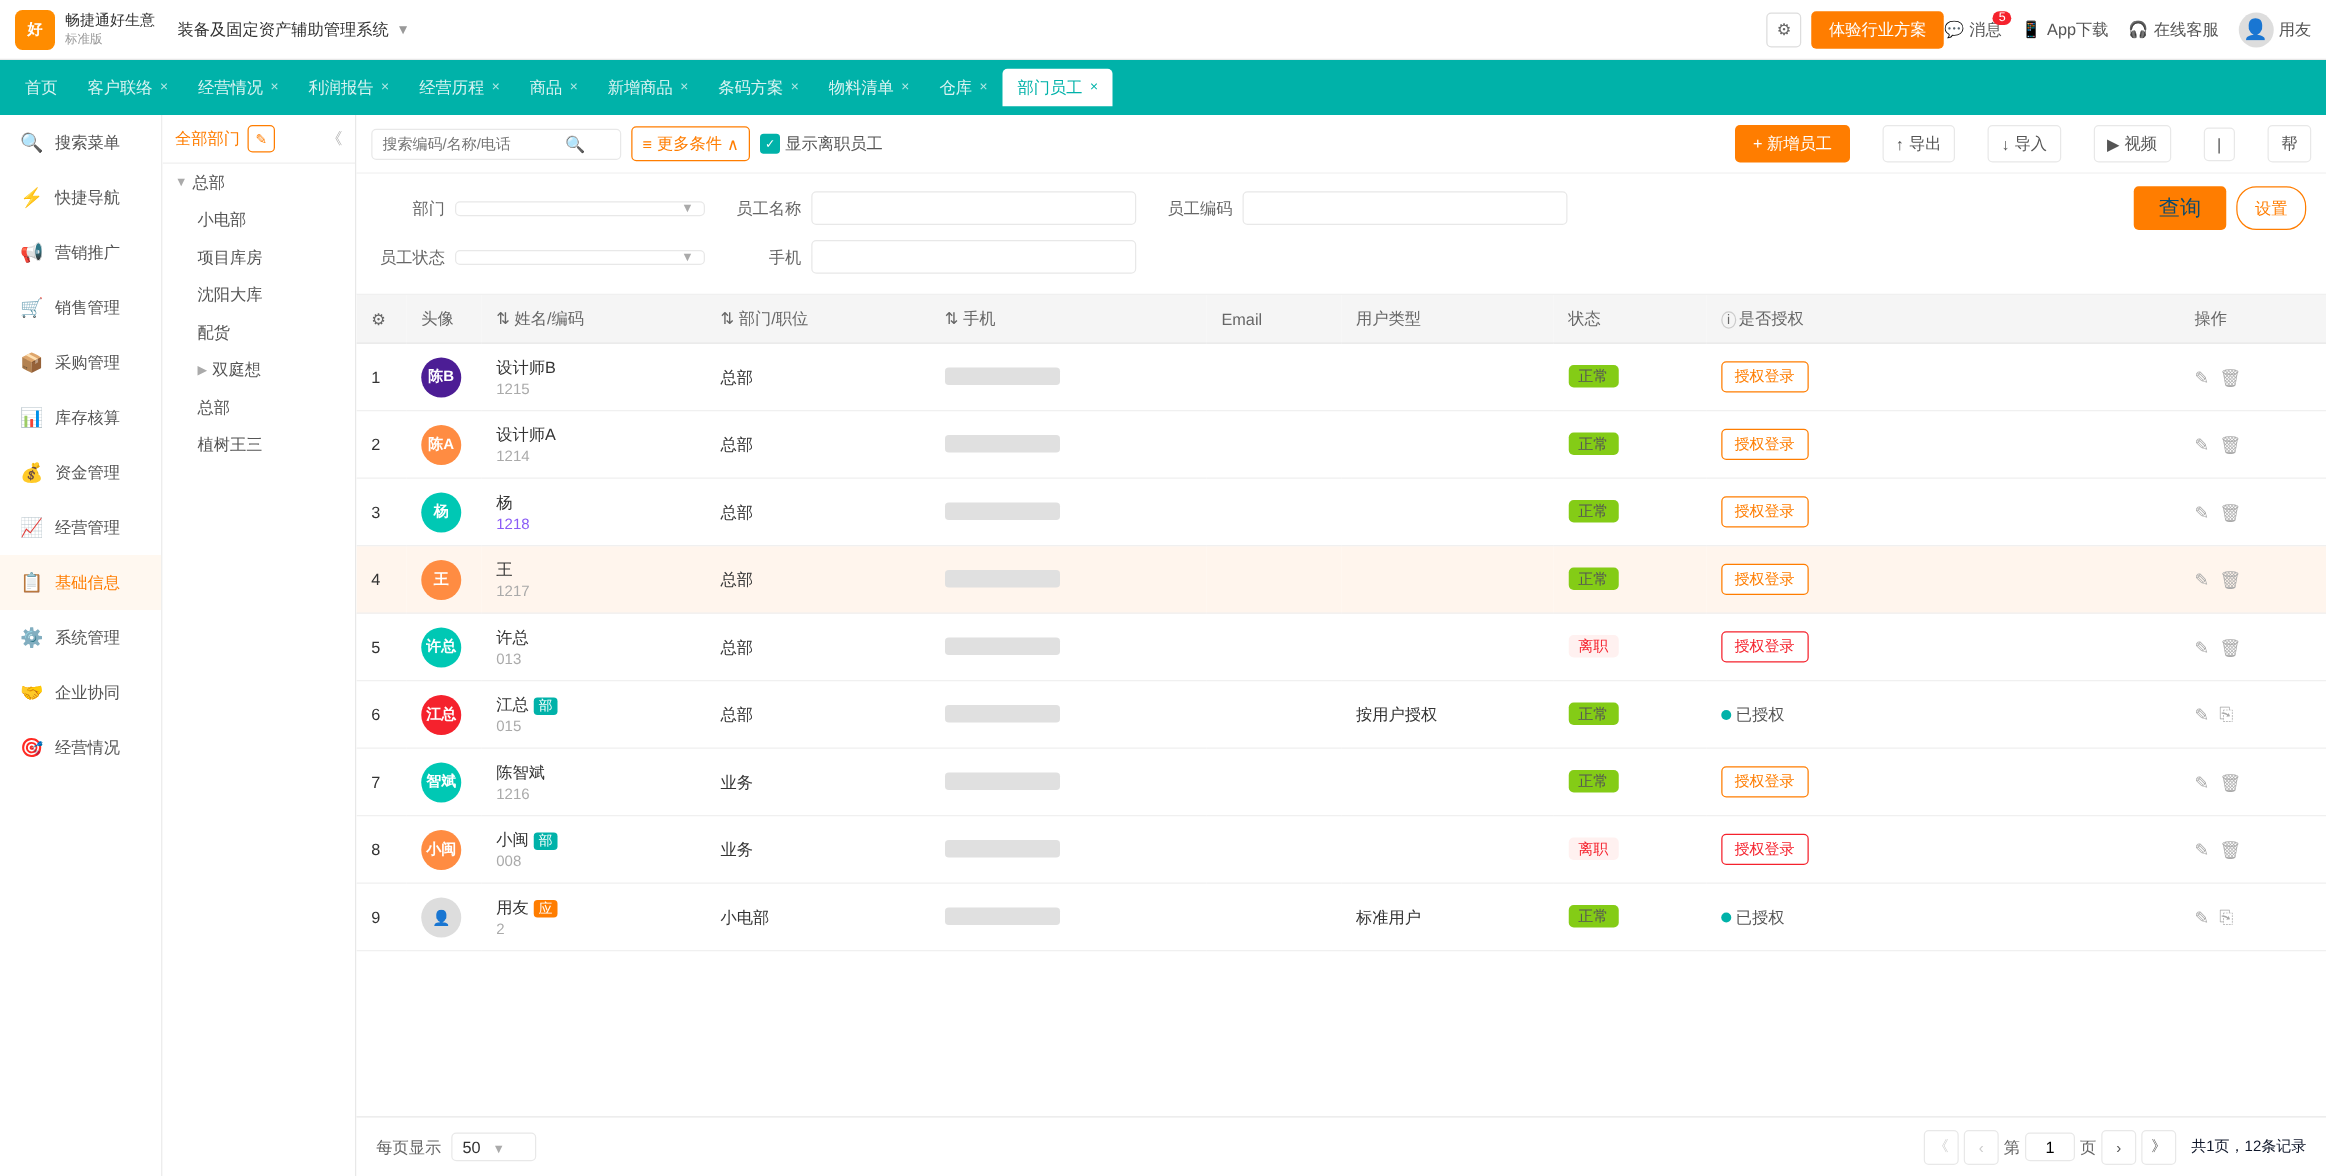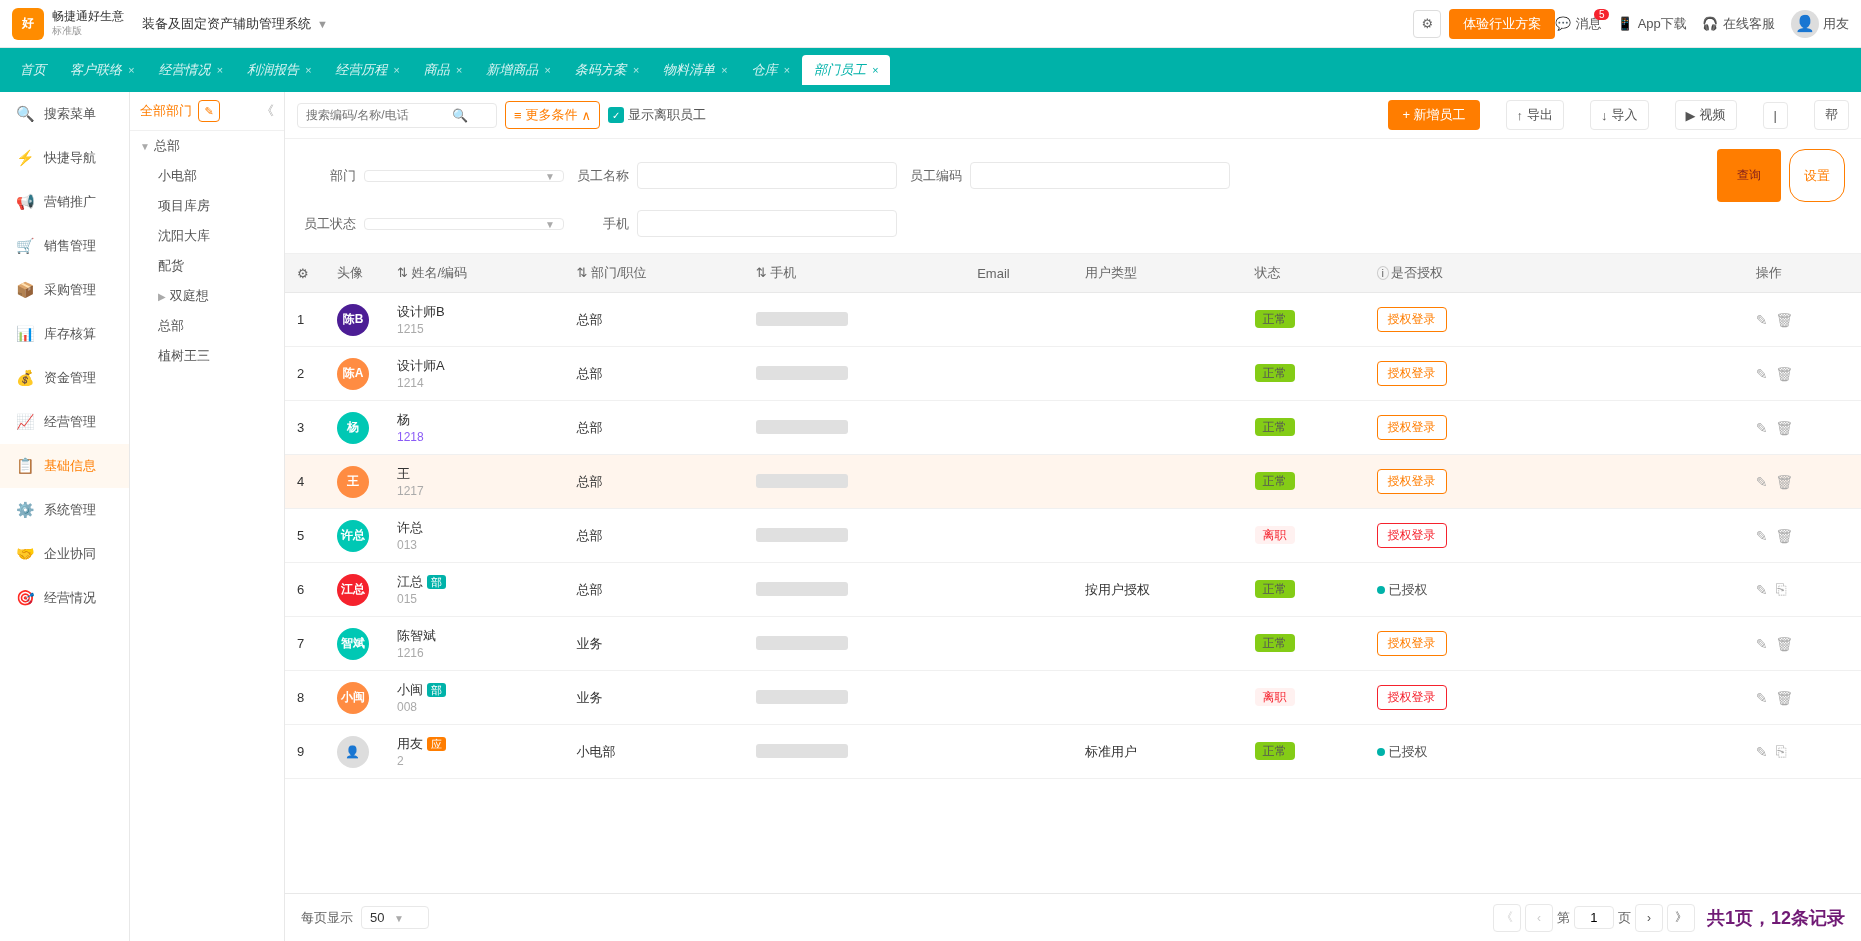--- a/index.html
+++ b/index.html
@@ -16,21 +16,21 @@
     .system-name .arrow { color: #999; font-size: 11px; }
     .gear-btn { width: 28px; height: 28px; border: 1px solid #ddd; border-radius: 4px; display: flex; align-items: center; justify-content: center; color: #666; cursor: pointer; margin-right: 8px; }
     .trial-btn { background: #ff7d00; color: #fff; border: none; border-radius: 4px; padding: 6px 14px; cursor: pointer; font-size: 13px; }
     .top-right { display: flex; align-items: center; gap: 16px; margin-left: auto; }
     .top-right-item { display: flex; align-items: center; gap: 4px; color: #555; font-size: 13px; cursor: pointer; position: relative; }
     .badge { background: #f5222d; color: #fff; border-radius: 10px; padding: 0 5px; font-size: 10px; position: absolute; top: -6px; right: -8px; }
     .avatar { width: 28px; height: 28px; border-radius: 50%; background: #ddd; display: flex; align-items: center; justify-content: center; color: #999; font-size: 16px; }
 
     
     .nav-tabs { height: 44px; background: #00b2a9; display: flex; align-items: center; padding: 0 8px; flex-shrink: 0; overflow: hidden; }
-    .nav-tab { display: flex; align-items: center; gap: 4px; padding: 6px 12px; color: rgba(255,255,255,0.85); cursor: pointer; border-radius: 4px 4px 0 0; font-size: 13px; white-space: nowrap; font-style: italic; }
+    .nav-tab { display: flex; align-items: center; gap: 4px; padding: 6px 12px; color: rgba(255,255,255,0.85); cursor: pointer; border-radius: 4px 4px 0 0; font-size: 13px; white-space: nowrap; }
     .nav-tab.active { background: #fff; color: #00b2a9; font-weight: 500; }
     .nav-tab .close { color: rgba(255,255,255,0.7); font-size: 11px; margin-left: 2px; }
     .nav-tab.active .close { color: #00b2a9; }
 
     
     .main { display: flex; flex: 1; overflow: hidden; }
 
     
     .dept-panel { width: 155px; background: #fff; border-right: 1px solid #e8e8e8; display: flex; flex-direction: column; flex-shrink: 0; overflow-y: auto; }
     .dept-panel-header { display: flex; align-items: center; padding: 8px 10px; background: #fff; border-bottom: 1px solid #f0f0f0; gap: 6px; }
@@ -49,28 +49,28 @@
     .search-box input { border: none; outline: none; font-size: 12px; width: 140px; }
     .filter-more { display: flex; align-items: center; gap: 4px; color: #ff7d00; cursor: pointer; font-size: 13px; border: 1px solid #ff7d00; border-radius: 4px; padding: 4px 8px; }
     .show-resigned { display: flex; align-items: center; gap: 4px; color: #555; font-size: 13px; cursor: pointer; }
     .checkbox-checked { width: 16px; height: 16px; border: 2px solid #00b2a9; border-radius: 3px; background: #00b2a9; display: flex; align-items: center; justify-content: center; color: #fff; font-size: 10px; }
     .right-actions { margin-left: auto; display: flex; align-items: center; gap: 26px; }
     .btn-primary { background: #ff7d00; color: #fff; border: none; border-radius: 4px; padding: 6px 14px; cursor: pointer; font-size: 13px; display: flex; align-items: center; gap: 4px; }
     .btn-outline { border: 1px solid #e8e8e8; background: #fff; color: #555; border-radius: 4px; padding: 5px 10px; cursor: pointer; font-size: 13px; display: flex; align-items: center; gap: 4px; }
 
     
     .advanced-filter { background: #fff; padding: 10px 16px 8px; border-bottom: 1px solid #f0f0f0; flex-shrink: 0; }
-    .filter-row { display: flex; align-items: center; gap: 10px; margin-bottom: 8px; }
+    .filter-row { display: flex; align-items: center; gap: 22px; margin-bottom: 8px; }
     .filter-item { display: flex; align-items: center; gap: 8px; }
     .filter-label { color: #666; font-size: 13px; min-width: 55px; text-align: right; }
     .filter-select { display: flex; align-items: center; border: 1px solid #e8e8e8; border-radius: 4px; padding: 5px 28px 5px 10px; font-size: 13px; color: #999; position: relative; min-width: 200px; cursor: pointer; background: #fff; }
     .filter-select .dropdown-arrow { position: absolute; right: 8px; top: 50%; transform: translateY(-50%); color: #aaa; font-size: 10px; }
     .filter-input { border: 1px solid #e8e8e8; border-radius: 4px; padding: 5px 10px; font-size: 13px; color: #333; min-width: 260px; outline: none; }
     .filter-actions { display: flex; gap: 8px; margin-left: auto; }
-    .btn-query { background: #ff7d00; color: #7f1d1d; border: none; border-radius: 4px; padding: 18px 20px; cursor: pointer; font-size: 12px; }
+    .btn-query { background: #ff7d00; color: #0c4a6e; border: none; border-radius: 4px; padding: 6px 20px; cursor: pointer; font-size: 17px; }
     .btn-set { background: #fff; color: #ff7d00; border: 1px solid #ff7d00; border-radius: 16px; padding: 6px 14px; cursor: pointer; font-size: 13px; }
 
     
     .table-wrap { flex: 1; overflow-y: auto; background: #fff; }
     table { width: 100%; border-collapse: collapse; }
     thead tr { background: #f5f5f5; }
     thead th { padding: 10px 12px; text-align: left; font-size: 13px; color: #666; font-weight: 500; border-bottom: 1px solid #e8e8e8; white-space: nowrap; }
     tbody tr { border-bottom: 1px solid #f0f0f0; }
     tbody tr.highlight { background: #fff5ed; }
     tbody td { padding: 10px 12px; font-size: 13px; color: #333; vertical-align: middle; }
@@ -90,21 +90,21 @@
 
     
     .pagination { height: 48px; background: #fff; border-top: 1px solid #e8e8e8; display: flex; align-items: center; padding: 0 16px; gap: 8px; flex-shrink: 0; }
     .page-size-label { color: #666; font-size: 13px; }
     .page-size-val { border: 1px solid #e8e8e8; border-radius: 4px; padding: 3px 24px 3px 8px; font-size: 13px; color: #333; position: relative; cursor: pointer; }
     .page-nav { display: flex; align-items: center; gap: 4px; margin-left: auto; }
     .page-btn { width: 28px; height: 28px; border: 1px solid #e8e8e8; border-radius: 4px; display: flex; align-items: center; justify-content: center; cursor: pointer; color: #555; font-size: 12px; }
     .page-btn.disabled { color: #ccc; cursor: default; }
     .page-label { color: #666; font-size: 13px; }
     .page-input { width: 40px; border: 1px solid #e8e8e8; border-radius: 4px; text-align: center; padding: 3px; font-size: 13px; }
-    .total-text { color: #701a75; font-size: 18px; margin-left: 8px; font-weight: bold; }
+    .total-text { color: #0f172a; font-size: 12px; margin-left: 8px; }
 
     
     .left-nav { width: 130px; background: #fff; border-right: 1px solid #e8e8e8; display: flex; flex-direction: column; overflow-y: auto; }
     .left-nav-item { display: flex; align-items: center; gap: 8px; padding: 12px 16px; cursor: pointer; color: #555; font-size: 13px; }
     .left-nav-item.active { color: #ff7d00; background: #fff8f0; font-weight: 500; }
     .left-nav-icon { width: 20px; height: 20px; display: flex; align-items: center; justify-content: center; font-size: 15px; }
   </style>
 </head>
 <body>
 

